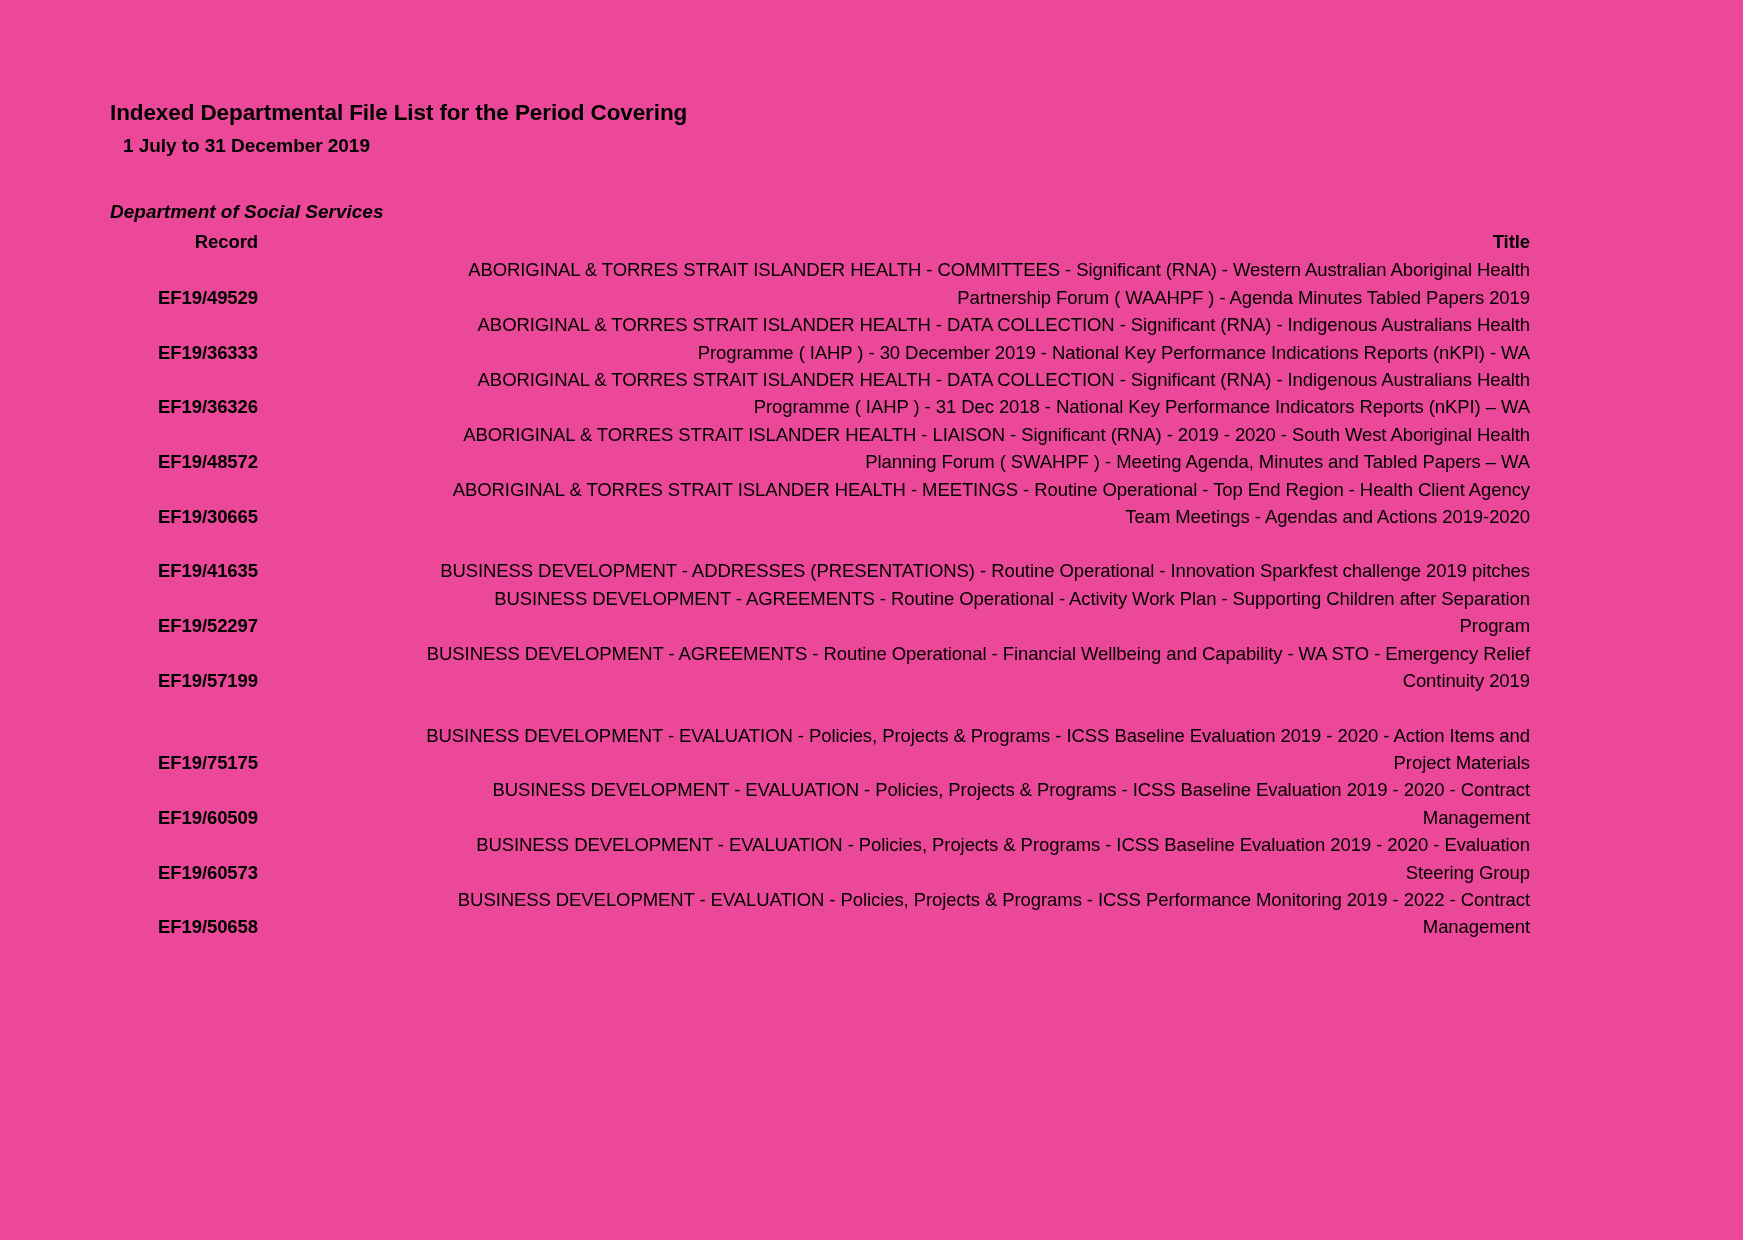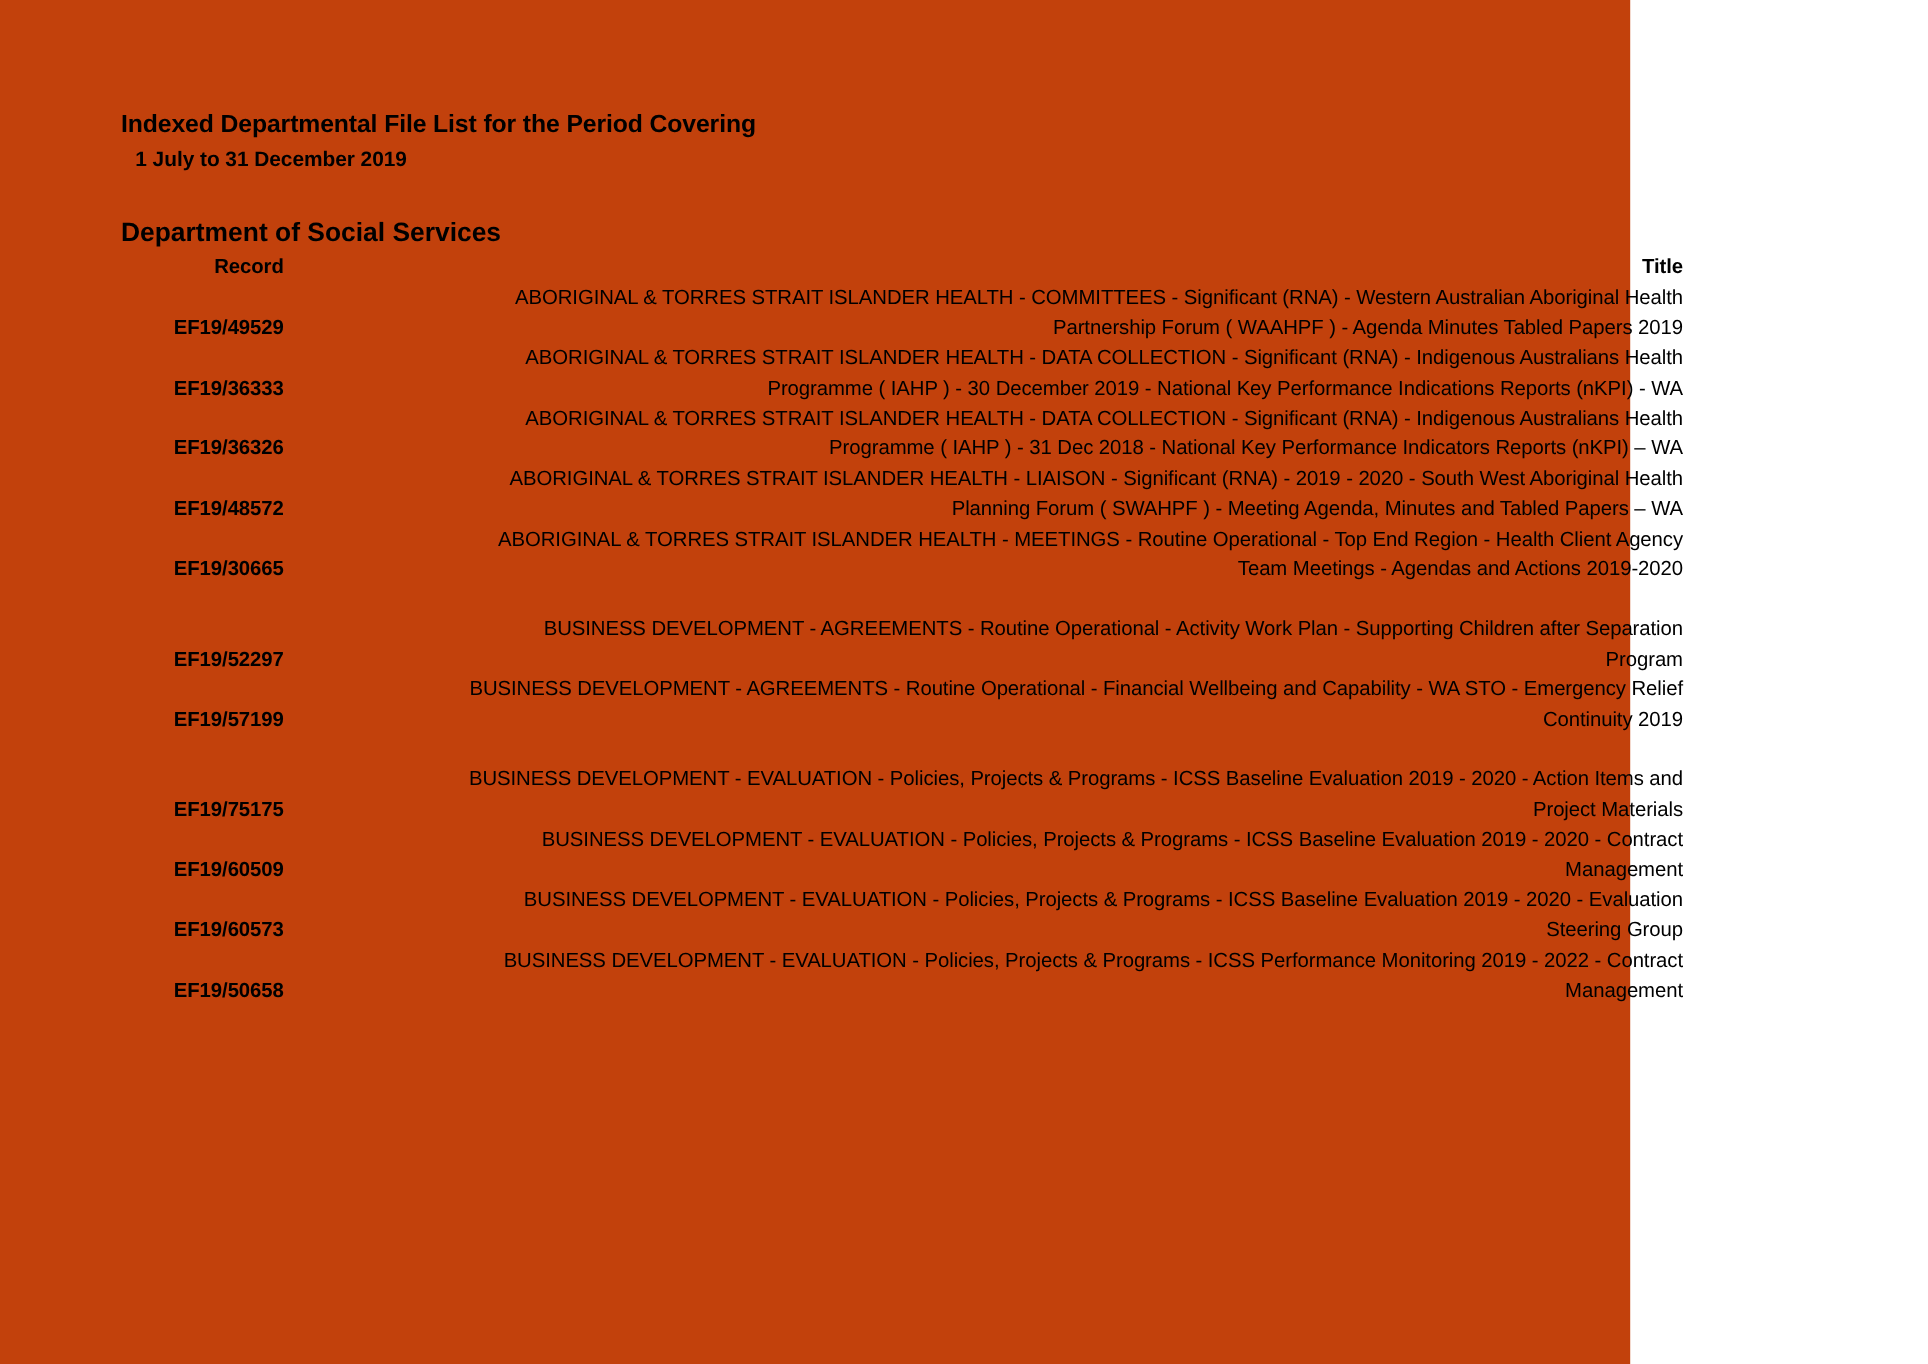--- a/index.html
+++ b/index.html
@@ -9,47 +9,48 @@
   }
   body {
     width: 1753px;
     height: 1240px;
     font-family: "Liberation Sans", sans-serif;
     color: #000000;
     overflow: hidden;
   }
   .page {
     position: relative;
-    width: 1482px;
+    width: 1743px;
     height: 1240px;
-    background: #c2410c;
+    background: #ec4899;
     box-sizing: border-box;
     padding: 96px 110px 0 110px;
   }
   .doc-title {
     font-size: 22.5px;
     font-weight: bold;
     line-height: 34px;
     letter-spacing: -0.1px;
     white-space: nowrap;
   }
   .doc-subtitle {
     font-size: 19px;
     font-weight: bold;
     line-height: 31px;
     letter-spacing: -0.05px;
     white-space: nowrap;
     margin-left: 13px;
   }
   .spacer-lg { height: 36px; }
   .dept-heading {
-    font-size: 24px;
+    font-size: 19px;
     font-weight: bold;
     line-height: 30px;
     white-space: nowrap;
+    font-style: italic;
   }
   table.file-table {
     border-collapse: collapse;
     width: 1420px;
     table-layout: fixed;
     margin-top: 1px;
   }
   table.file-table col.col-record { width: 148px; }
   table.file-table col.col-title  { width: 1272px; }
   table.file-table th,
@@ -139,20 +140,26 @@
           <td class="title-cell">
             <span class="title-line">ABORIGINAL &amp; TORRES STRAIT ISLANDER HEALTH - MEETINGS - Routine Operational - Top End Region - Health Client Agency</span>
             <span class="title-line">Team Meetings - Agendas and Actions 2019-2020</span>
           </td>
         </tr>
         <tr class="blank-row">
           <td></td>
           <td></td>
         </tr>
         <tr>
+          <td class="record-cell">EF19/41635</td>
+          <td class="title-cell">
+            <span class="title-line">BUSINESS DEVELOPMENT - ADDRESSES (PRESENTATIONS) - Routine Operational - Innovation Sparkfest challenge 2019 pitches</span>
+          </td>
+        </tr>
+        <tr>
           <td class="record-cell">EF19/52297</td>
           <td class="title-cell">
             <span class="title-line">BUSINESS DEVELOPMENT - AGREEMENTS - Routine Operational - Activity Work Plan - Supporting Children after Separation</span>
             <span class="title-line">Program</span>
           </td>
         </tr>
         <tr>
           <td class="record-cell">EF19/57199</td>
           <td class="title-cell">
             <span class="title-line">BUSINESS DEVELOPMENT - AGREEMENTS - Routine Operational - Financial Wellbeing and Capability - WA STO - Emergency Relief</span>

